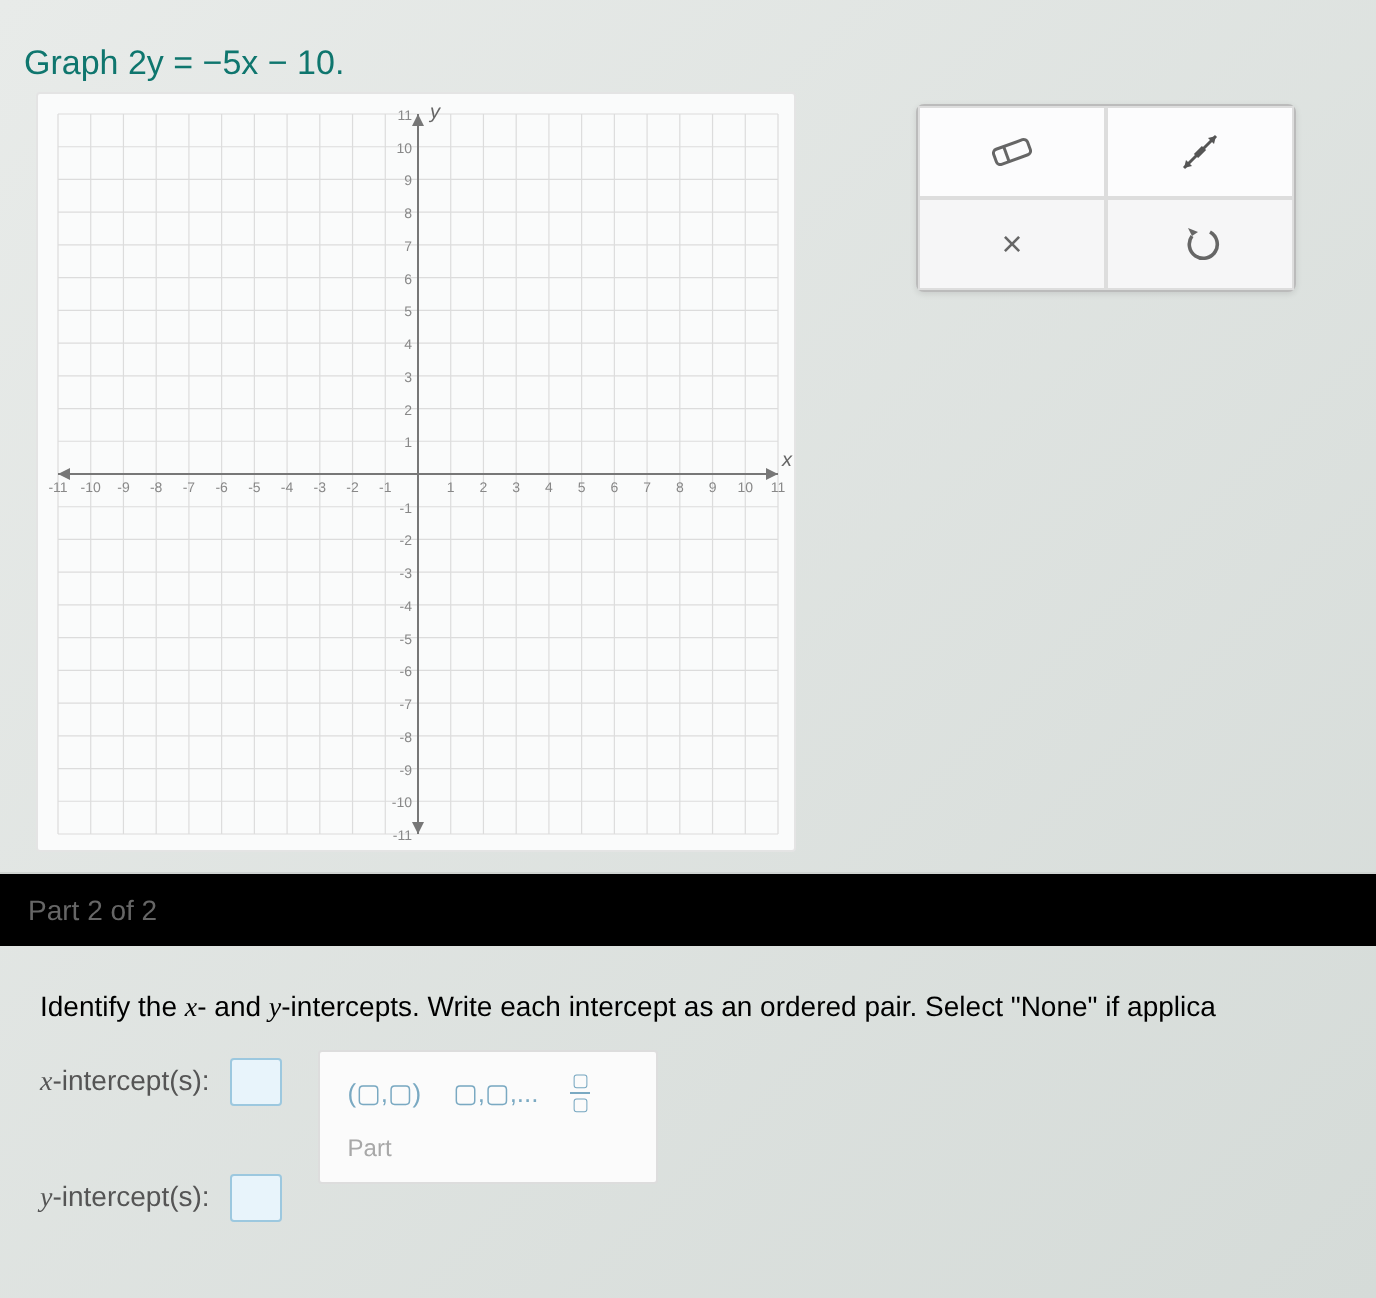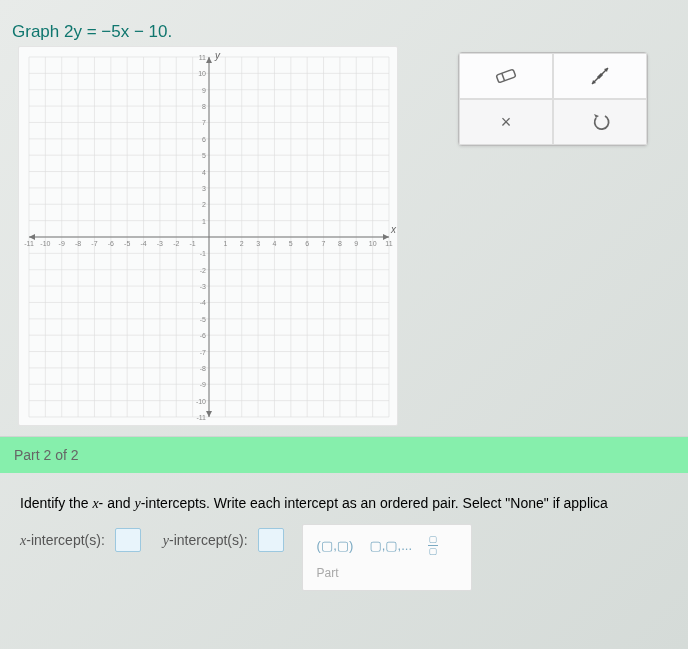--- a/index.html
+++ b/index.html
@@ -49,41 +49,41 @@
       height: 46px;
       display: flex;
       align-items: center;
       justify-content: center;
       border: 0.5px solid #ddd;
       background: #fcfcfd;
       cursor: pointer;
     }
     .tool-row:nth-child(2) .tool-cell { background: #f6f6f7; }
     .part-header {
-      background: #86efac;
+      background: #000000;
       padding: 10px 14px;
       font-size: 14px;
       color: #666;
       border-top: 1px solid #d0d4d2;
     }
     .instruction {
       padding: 22px 20px 12px;
       font-size: 14px;
       color: #000000;
     }
     .intercepts {
       display: flex;
       align-items: flex-start;
       padding: 0 20px;
       gap: 18px;
     }
     .intercept-labels {
       display: flex;
-      flex-direction: row;
-      gap: 22px;
+      flex-direction: column;
+      gap: 34px;
       padding-top: 4px;
     }
     .intercept-row {
       display: flex;
       align-items: center;
       gap: 10px;
       font-size: 14px;
       color: #555;
     }
     .answer-box {

